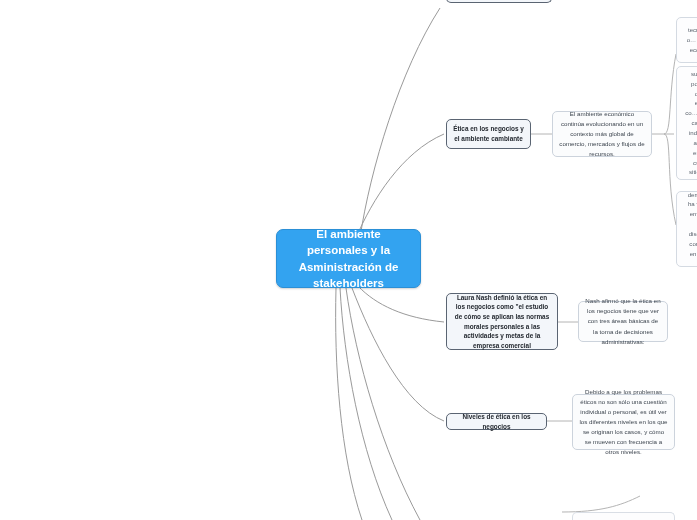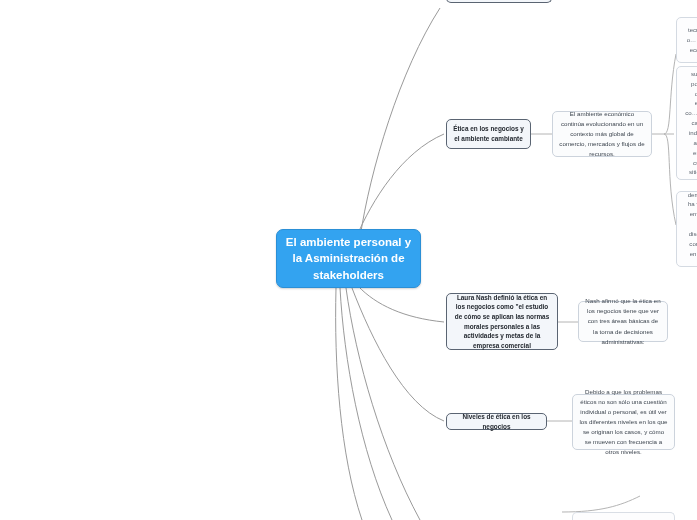--- a/index.html
+++ b/index.html
@@ -143,21 +143,21 @@
 
       <path d="M 562 512 C 600 512 620 506 640 496"></path>
     </g>
   </svg>
 
   <div class="node lvl1 clip-top" style="left:446px; top:-8px; width:106px; height:11px;">
     <span class="node-inner"></span>
   </div>
 
   <div class="node root" style="left:276px; top:229px; width:145px; height:59px;">
-    <span class="node-inner">El ambiente personal y la Asministración de stakeholders</span>
+    <span class="node-inner">El ambiente personales y la Asministración de stakeholders</span>
   </div>
 
   <div class="node lvl1" style="left:446px; top:119px; width:85px; height:30px;">
     <span class="node-inner">Ética en los negocios y el ambiente cambiante</span>
   </div>
 
   <div class="node lvl2" style="left:552px; top:111px; width:100px; height:46px;">
     <span class="node-inner">El ambiente económico continúa evolucionando en un contexto más global de comercio, mercados y flujos de recursos.</span>
   </div>
 

